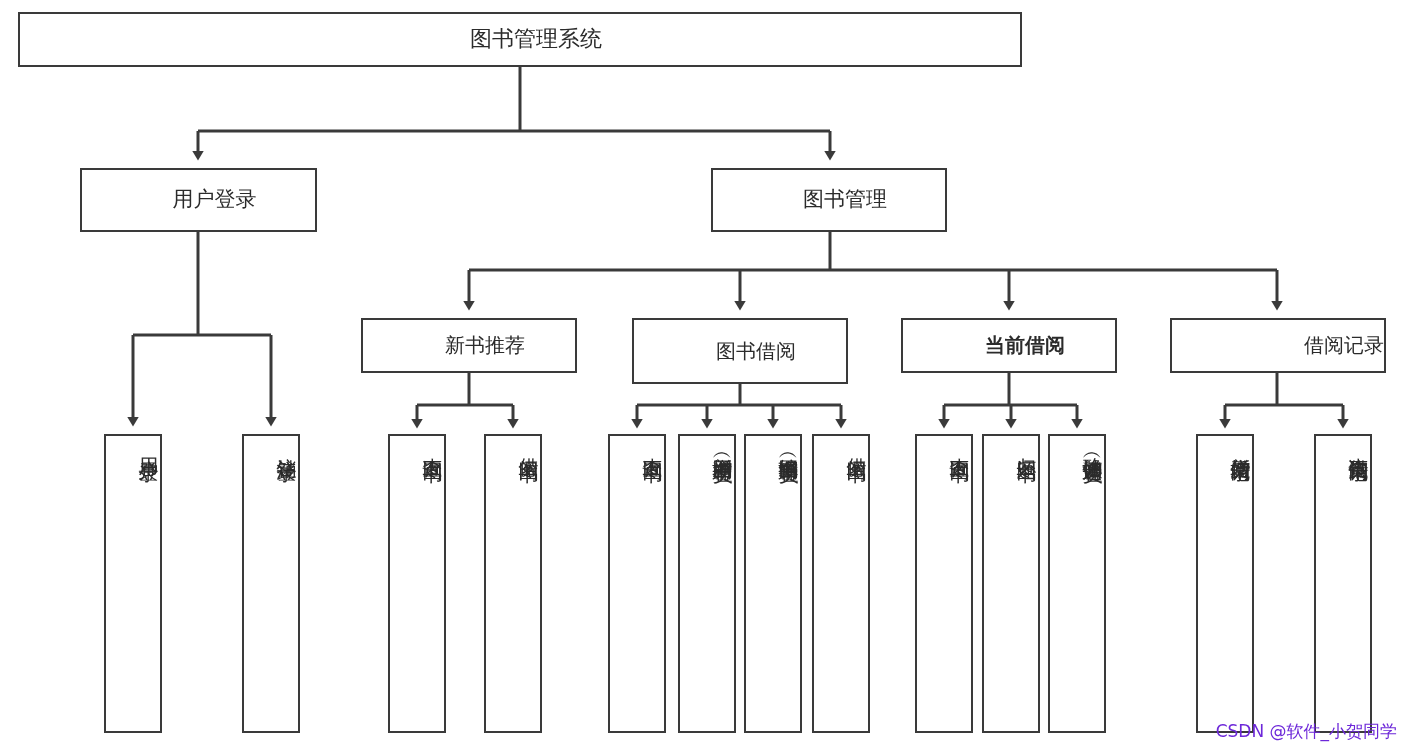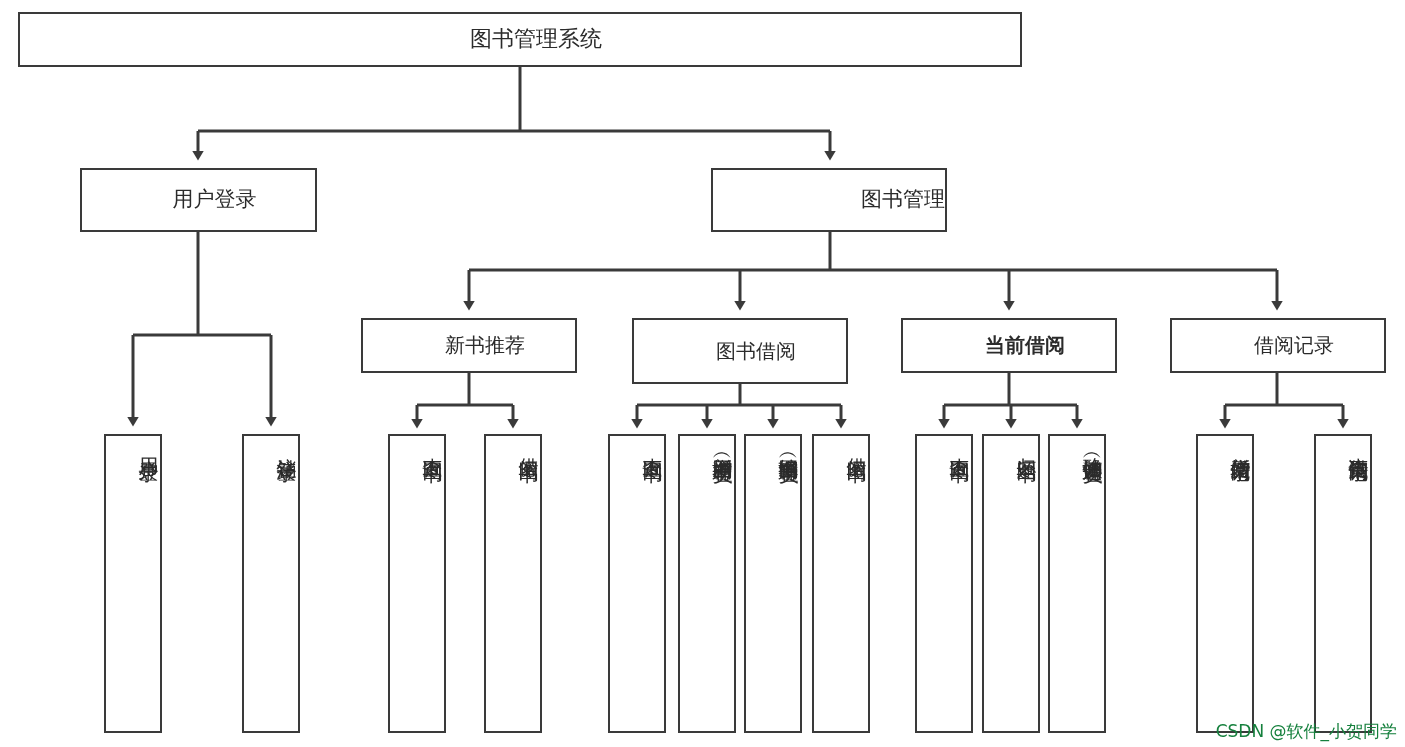--- a/index.html
+++ b/index.html
@@ -66,21 +66,21 @@
     line-height: 1;
   }
   .node-leaf.leaf-tall .node-label {
     letter-spacing: 1px;
   }
   #watermark {
     position: absolute;
     right: 8px;
     bottom: 4px;
     font-size: 17px;
-    color: #15803d;
+    color: #6d28d9;
     font-family: "DejaVu Sans", "Liberation Sans", sans-serif;
     white-space: nowrap;
     pointer-events: none;
   }
 </style>
 </head>
 <body>
 
 <div id="diagram-root">
 
@@ -146,34 +146,34 @@
     </g>
   </svg>
 
   <div class="node-box node-root" style="left:18px; top:12px; width:1004px; height:55px;">
     <span class="node-label">图书管理系统</span>
   </div>
 
   <div class="node-box node-level2" style="left:80px; top:168px; width:237px; height:64px;">
     <span class="node-label">用户登录</span>
   </div>
-  <div class="node-box node-level2" style="left:711px; top:168px; width:236px; height:64px;justify-content:flex-end;">
+  <div class="node-box node-level2" style="left:711px; top:168px; width:236px; height:64px;">
     <span class="node-label">图书管理</span>
   </div>
 
   <div class="node-box node-level3" style="left:361px; top:318px; width:216px; height:55px;">
     <span class="node-label">新书推荐</span>
   </div>
   <div class="node-box node-level3" style="left:632px; top:318px; width:216px; height:66px;">
     <span class="node-label">图书借阅</span>
   </div>
   <div class="node-box node-level3" style="left:901px; top:318px; width:216px; height:55px;font-weight:bold;">
     <span class="node-label">当前借阅</span>
   </div>
-  <div class="node-box node-level3" style="left:1170px; top:318px; width:216px; height:55px;">
+  <div class="node-box node-level3" style="left:1170px; top:318px; width:216px; height:55px;justify-content:flex-end;">
     <span class="node-label">借阅记录</span>
   </div>
 
   <div class="node-box node-leaf" style="left:104px; top:434px; width:58px; height:299px;">
     <span class="node-label">用户登录</span>
   </div>
   <div class="node-box node-leaf" style="left:242px; top:434px; width:58px; height:299px;">
     <span class="node-label">注销登录</span>
   </div>
 

